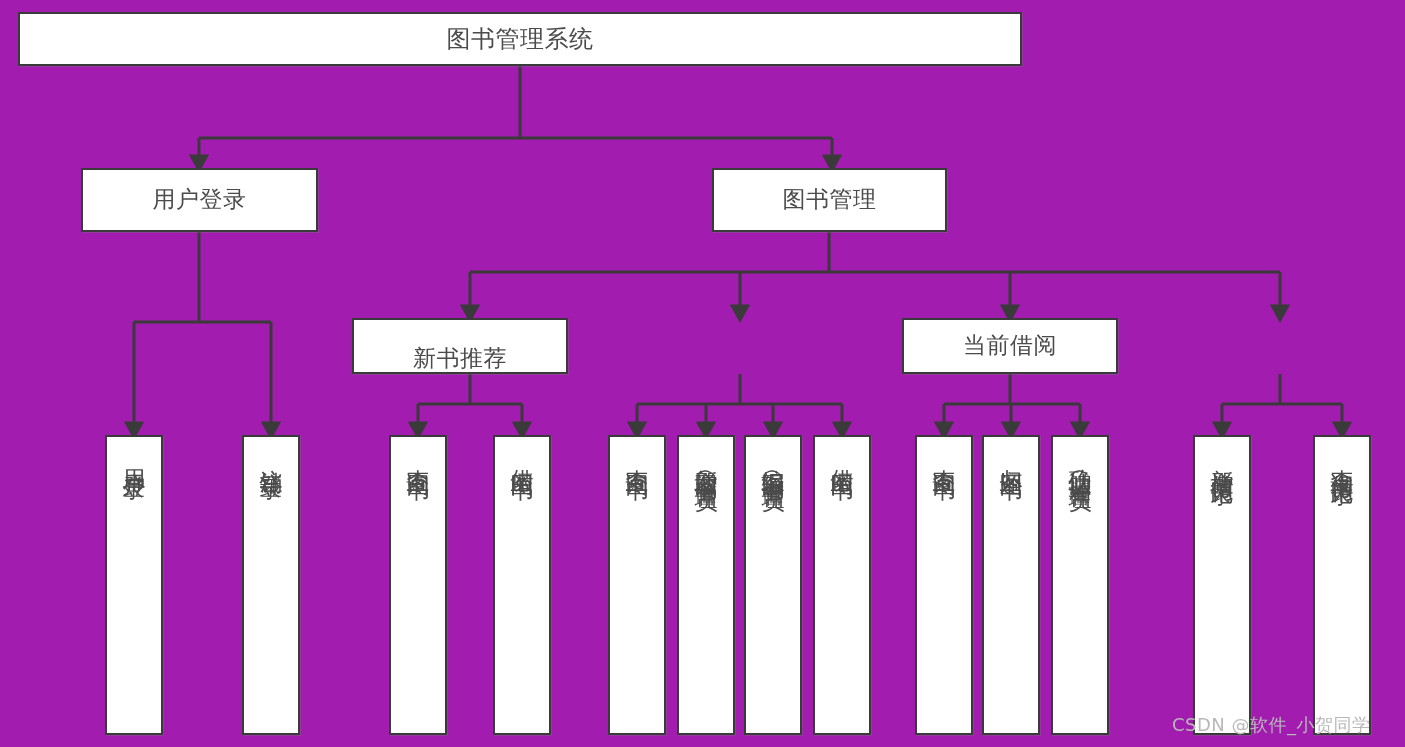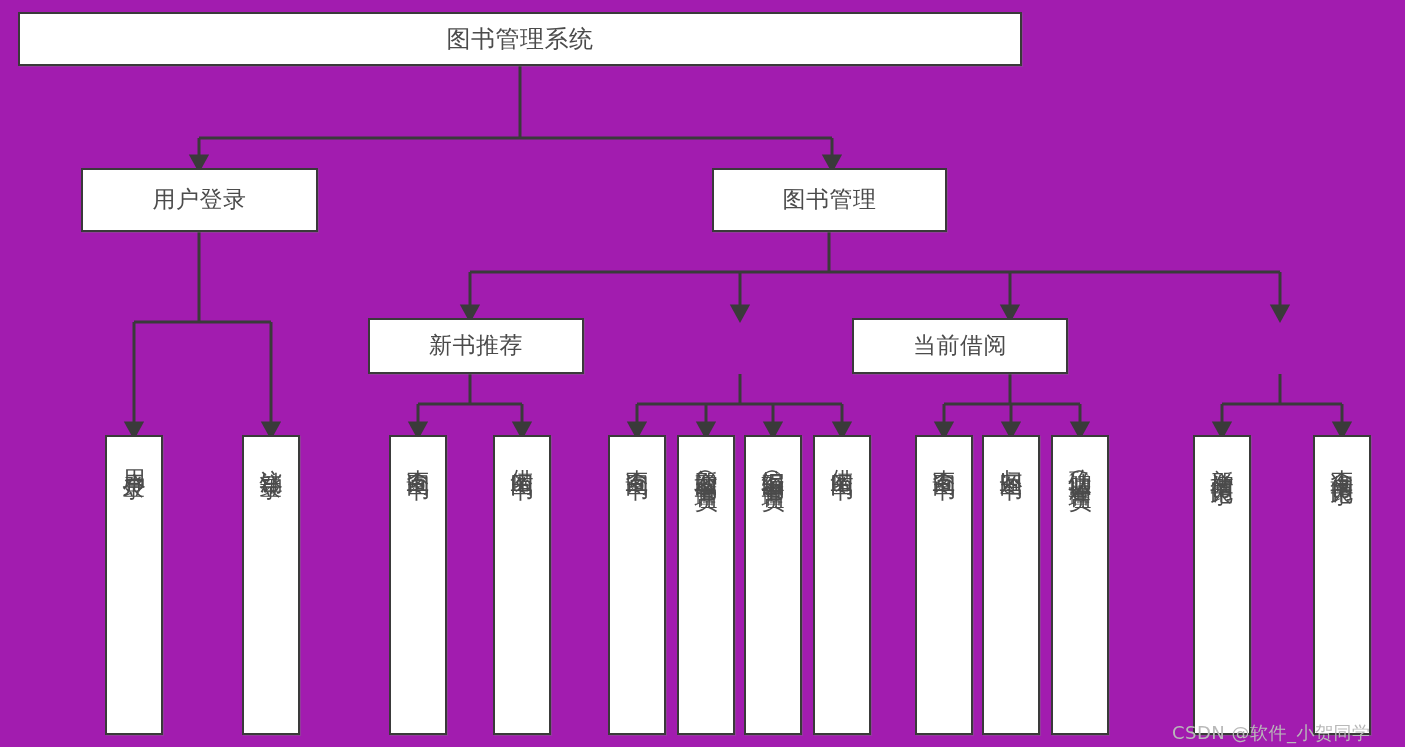--- a/index.html
+++ b/index.html
@@ -131,24 +131,24 @@
     <span class="label">图书管理系统</span>
   </div>
 
   <div class="node horiz" style="left:81px; top:168px; width:237px; height:64px;">
     <span class="label">用户登录</span>
   </div>
   <div class="node horiz" style="left:712px; top:168px; width:235px; height:64px;">
     <span class="label">图书管理</span>
   </div>
 
-  <div class="node horiz" style="left:368px; top:318px; width:216px; height:56px;">
+  <div class="node horiz" style="left:352px; top:318px; width:216px; height:56px;align-items:flex-end;">
     <span class="label">新书推荐</span>
   </div>
-  <div class="node horiz" style="left:852px; top:318px; width:216px; height:56px;">
+  <div class="node horiz" style="left:902px; top:318px; width:216px; height:56px;">
     <span class="label">当前借阅</span>
   </div>
 
   <div class="node vert" style="left:105px; top:435px; width:58px; height:300px;">
     <span class="label">用户登录</span>
   </div>
   <div class="node vert" style="left:242px; top:435px; width:58px; height:300px;">
     <span class="label">注销登录</span>
   </div>
 
@@ -182,15 +182,15 @@
     <span class="label">确认归还（管理员）</span>
   </div>
 
   <div class="node vert" style="left:1193px; top:435px; width:58px; height:300px;">
     <span class="label">新增借阅记录</span>
   </div>
   <div class="node vert" style="left:1313px; top:435px; width:58px; height:300px;">
     <span class="label">查询借阅记录</span>
   </div>
 
-  <div class="watermark" style="left:1172px; top:713px;margin-top:8px;">CSDN @软件_小贺同学</div>
+  <div class="watermark" style="left:1172px; top:713px;">CSDN @软件_小贺同学</div>
 
 </div>
 
 </body></html>

